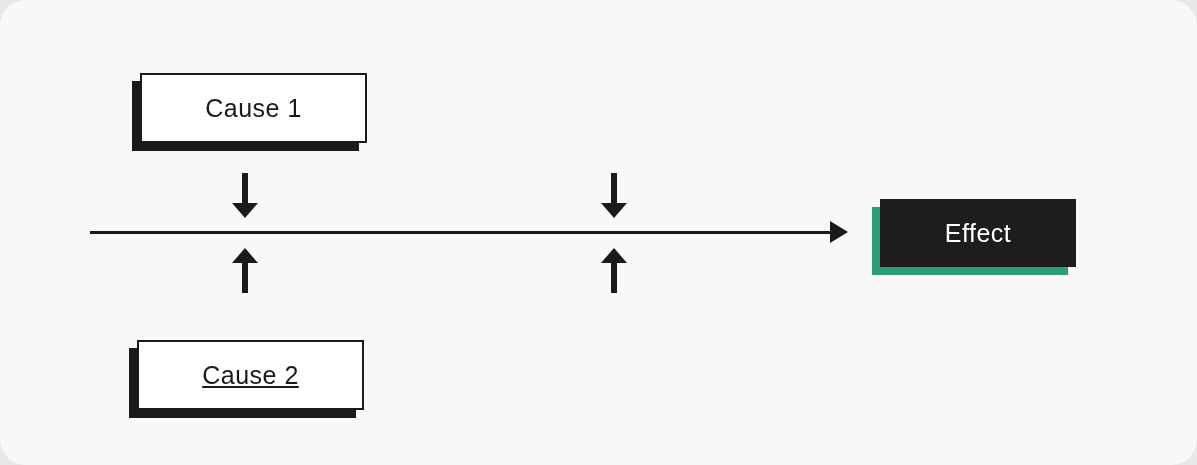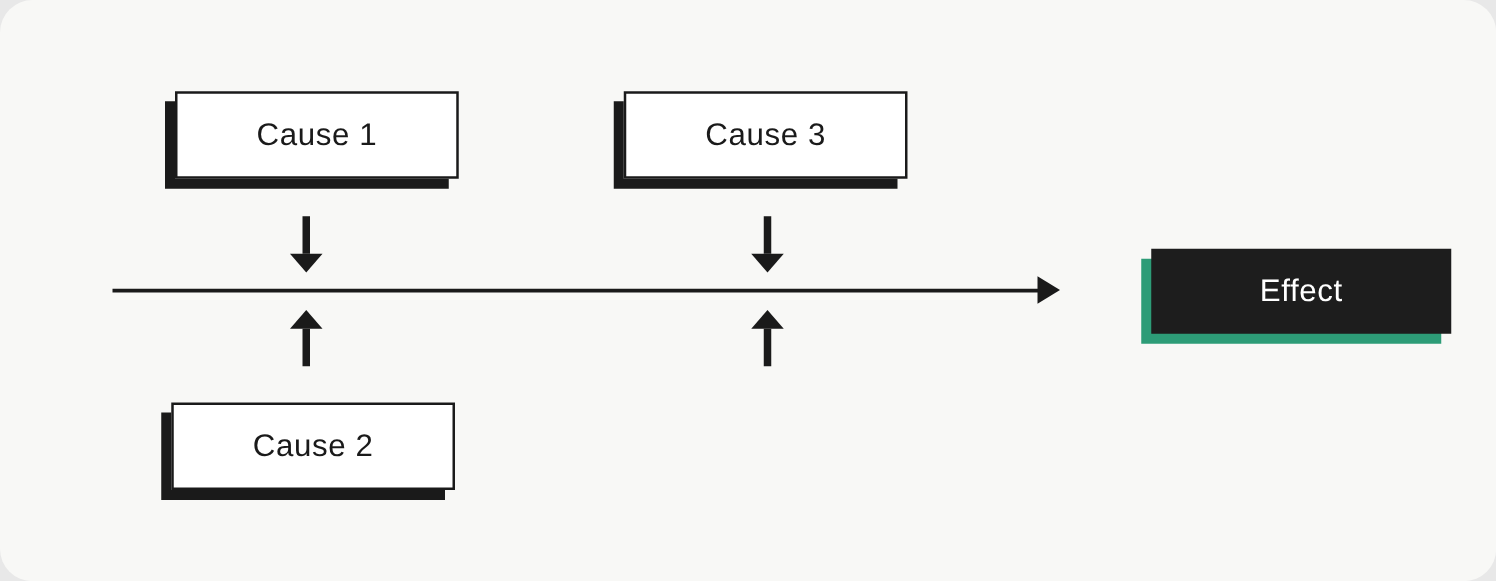--- a/index.html
+++ b/index.html
@@ -34,30 +34,29 @@
     color:var(--ink);
   }
   .cause{
     width:227px;
     height:70px;
     background:var(--cause-fill);
     border:2px solid var(--ink);
     box-shadow:-8px 8px 0 0 var(--ink);
   }
   .effect{
-    width:240px;
+    width:196px;
     height:68px;
     background:var(--effect-fill);
     color:var(--effect-text);
     box-shadow:-8px 8px 0 0 var(--accent);
-    margin-left:41px;
   }
   .cause1{left:140px;top:73px;}
   .cause3{left:499px;top:73px;}
-  .cause2{left:137px;top:322px;}
+  .cause2{left:137px;top:340px;text-decoration:underline;}
   .cause4{left:497px;top:322px;}
   .effect{left:880px;top:199px;}
 
   
   .spine{
     position:absolute;
     left:90px;top:231px;
     width:742px;height:3px;
     background:var(--ink);
   }
@@ -102,23 +101,20 @@
 </style>
 </head>
 <body>
 
 <div class="canvas">
 
   <div class="node cause cause1">
     <span>Cause 1</span>
   </div>
 
-  <div class="node cause cause3">
-    <span>Cause 3</span>
-  </div>
 
   <div class="node cause cause2">
     <span>Cause 2</span>
   </div>
 
 
   <div class="node effect">
     <span>Effect</span>
   </div>
 

